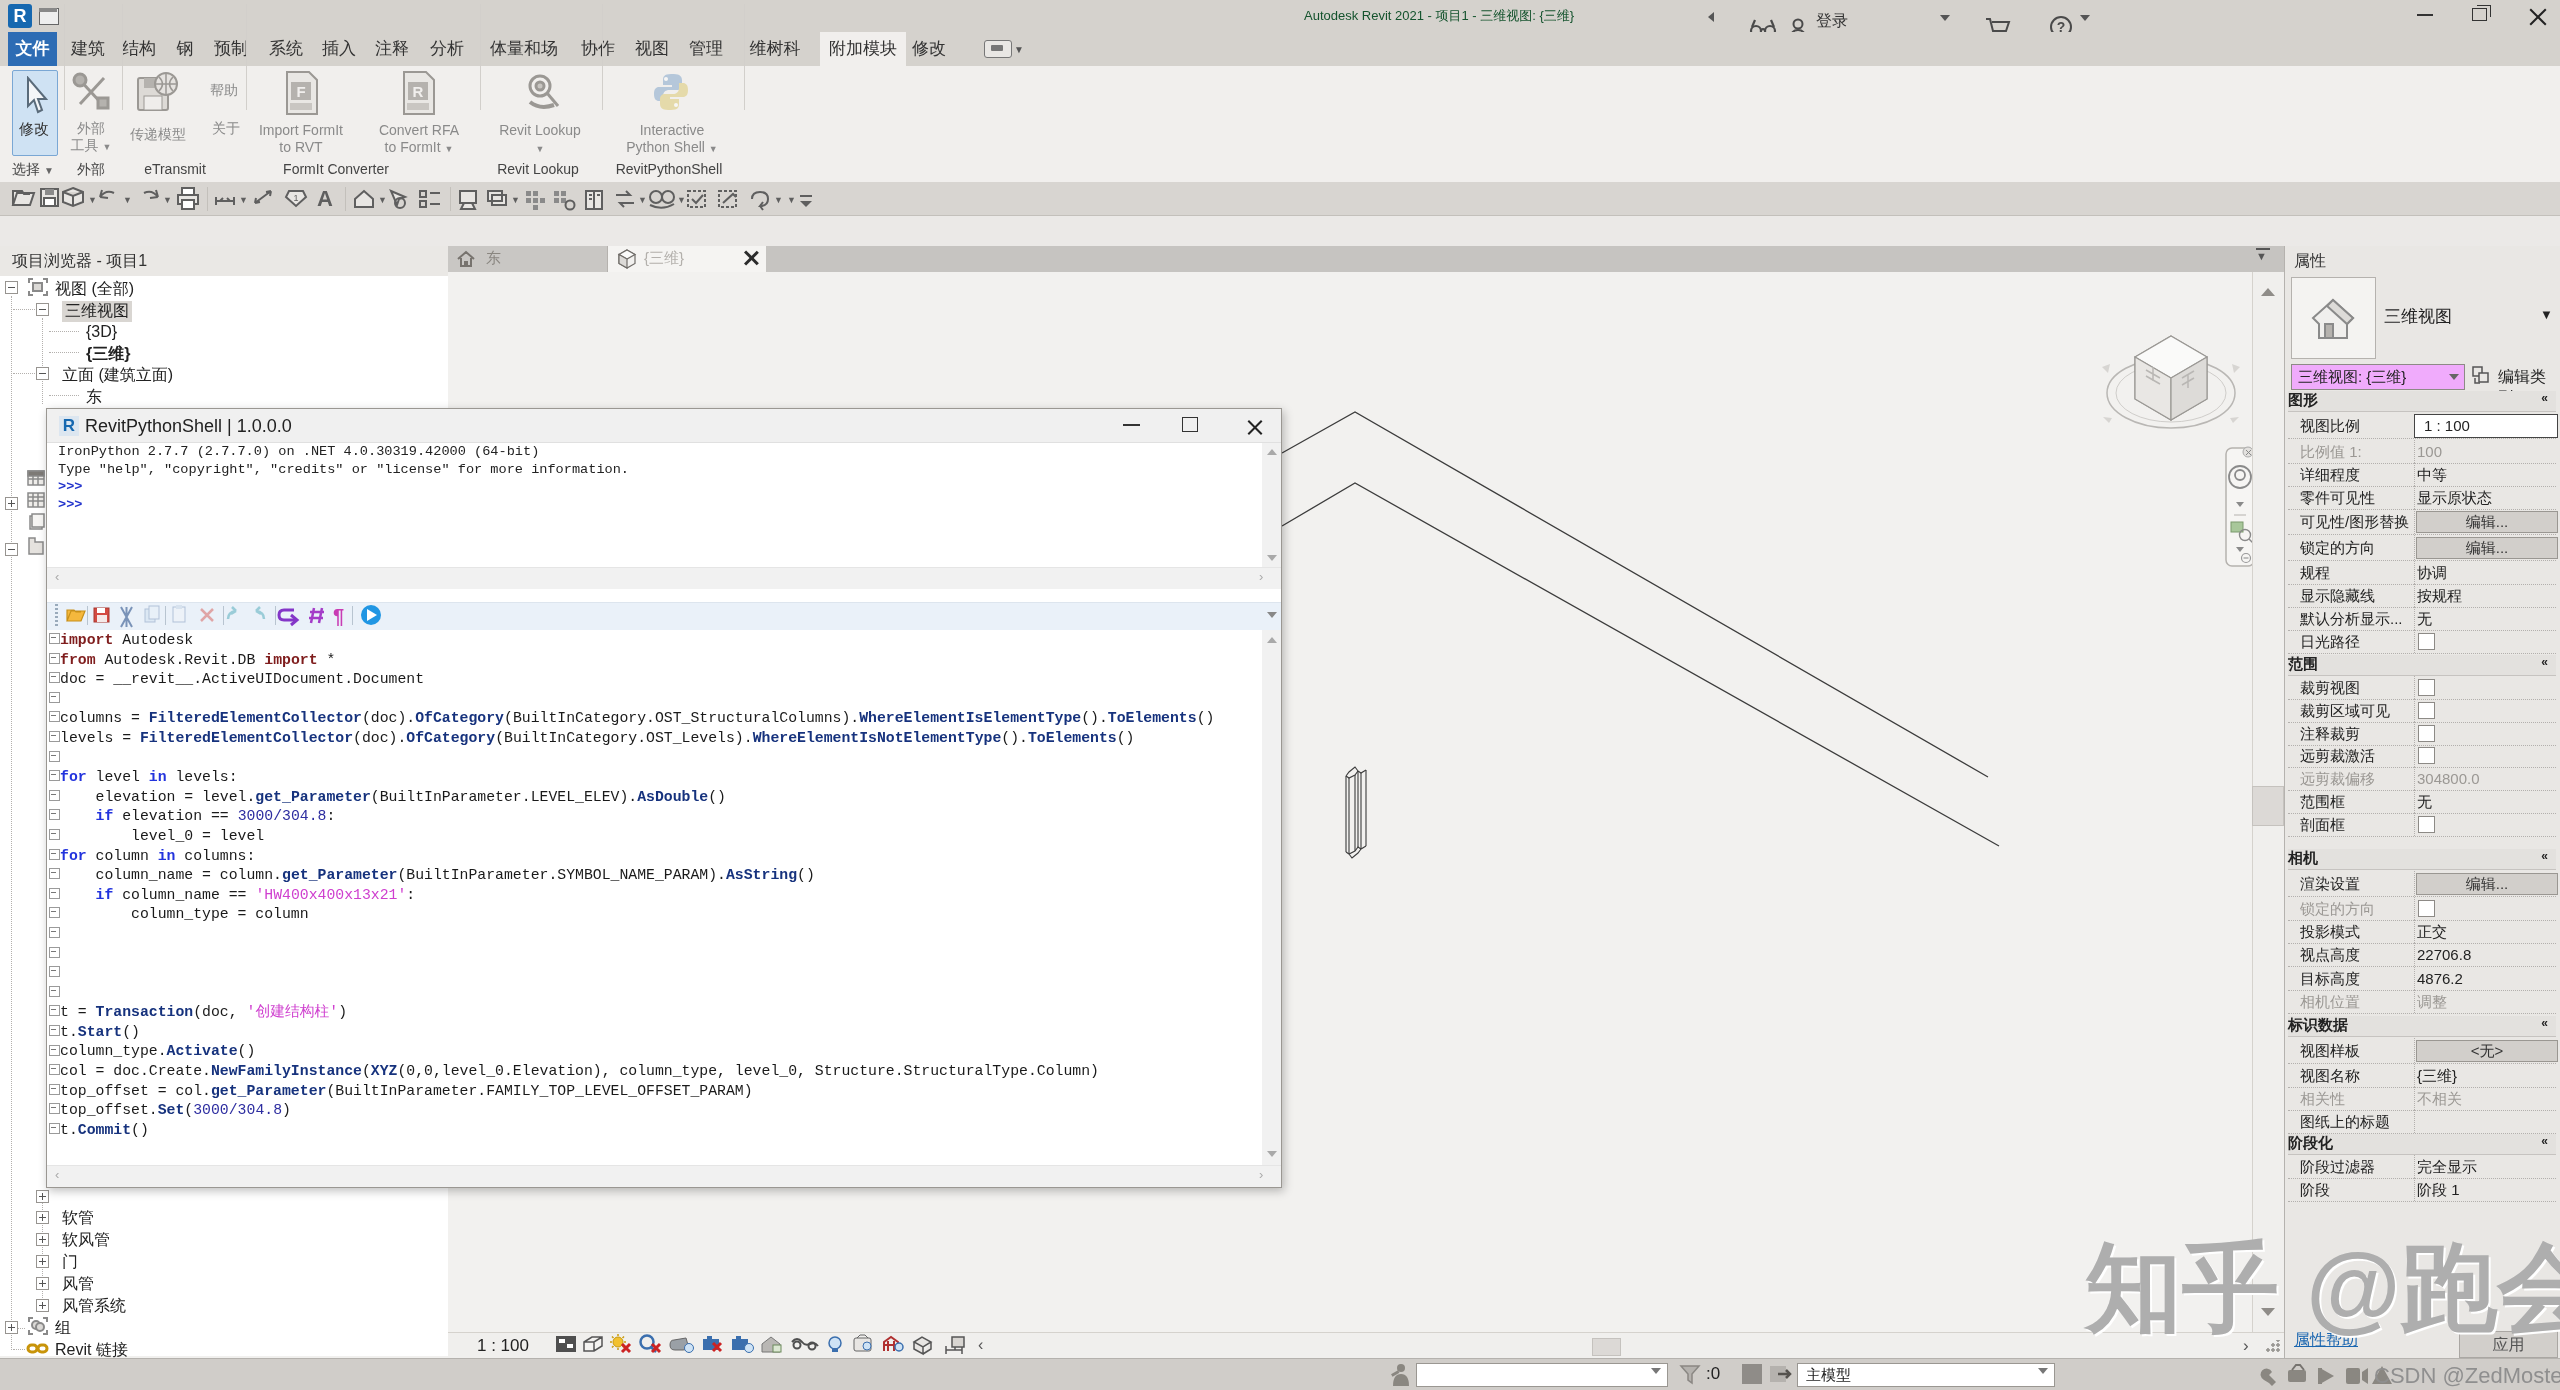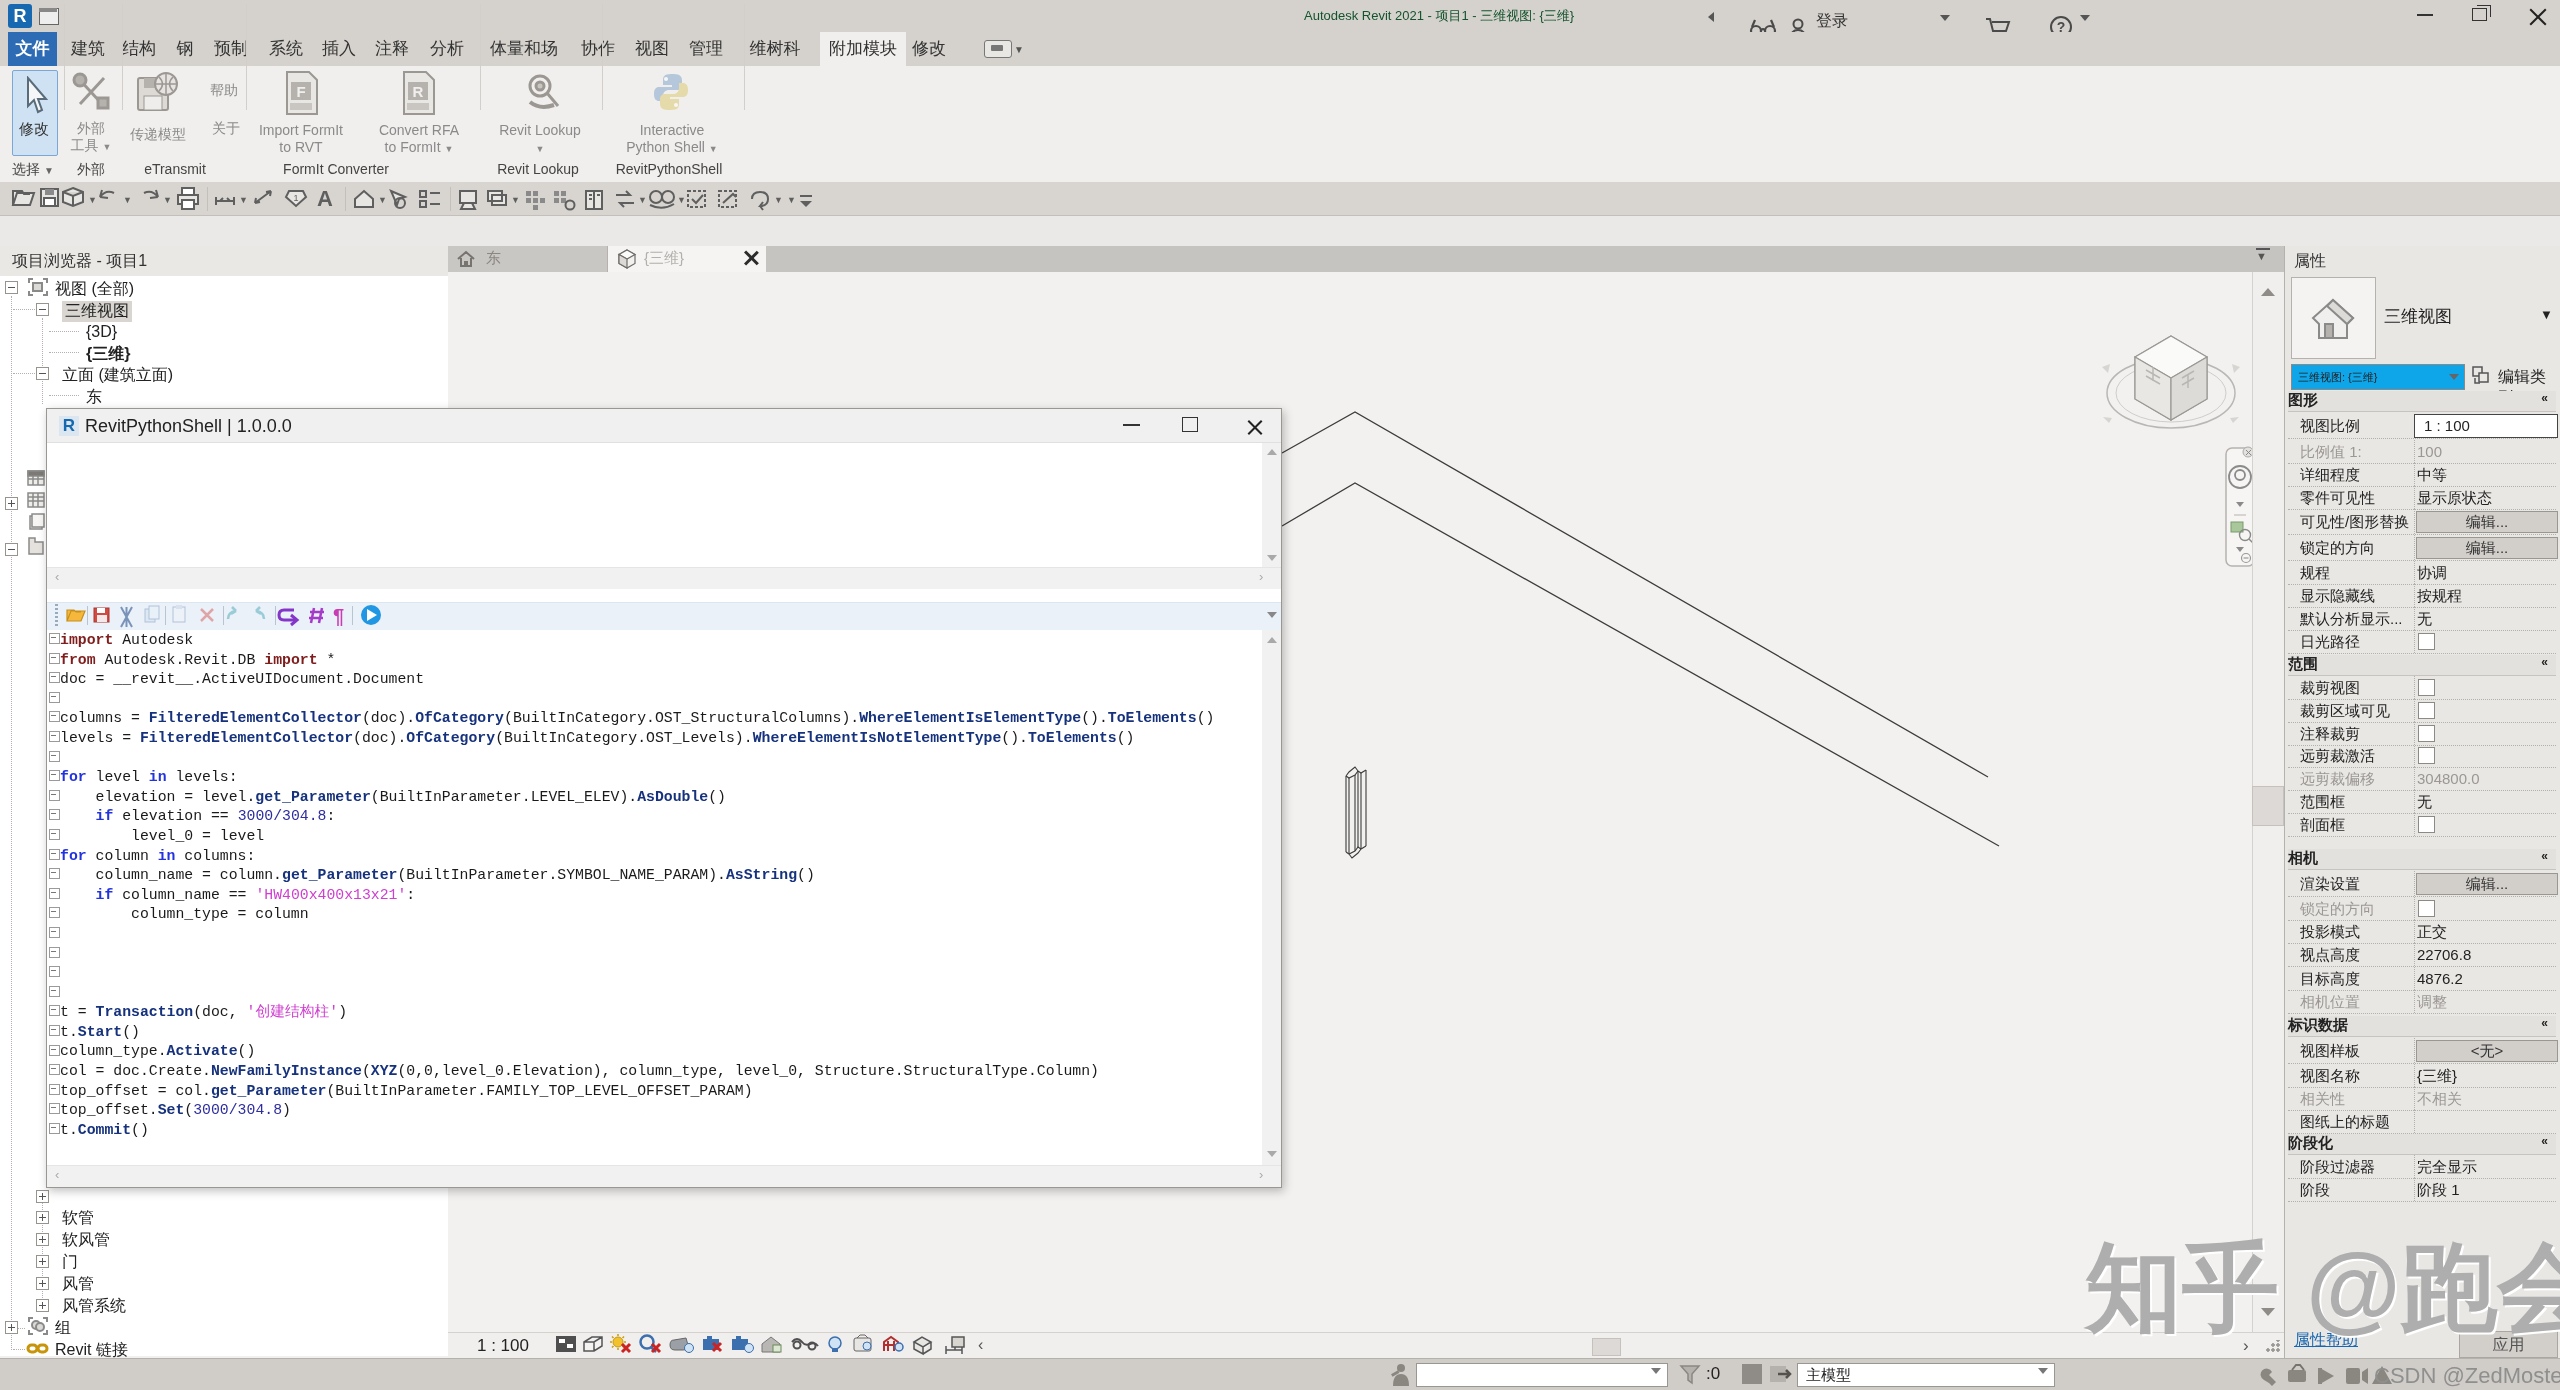--- a/index.html
+++ b/index.html
@@ -503,21 +503,21 @@
     <svg class="abs" style="left:2305px;top:290px;" width="56" height="54" viewBox="0 0 56 54">
         <g stroke="#8a8a8a" stroke-width="2">
           <path d="M8 28 L28 10 L48 28 L42 34 L42 48 L14 48 L14 34 Z" fill="#f0efed"></path>
           <path d="M28 10 L48 28 L42 34 L22 16 Z" fill="#dddbd8"></path>
           <rect x="20" y="34" width="8" height="14" fill="#b5b2ae"></rect>
         </g>
       </svg>
     <div class="abs" style="left:2384px;top:305px;font-size:17px;color:#222;">三维视图</div>
     <div class="abs" style="left:2540px;top:307px;font-size:13px;color:#222;">▼</div>
 
-    <div class="abs" style="left:2291px;top:364px;width:172px;height:24px;background:#0ea5e9;border:1px solid #8d8a86;font-size:11px;line-height:24px;"><span style="margin-left:6px;">三维视图: {三维}</span><span style="position:absolute;right:5px;top:9px;width:0;height:0;border-left:5px solid transparent;border-right:5px solid transparent;border-top:6px solid #666;"></span></div>
+    <div class="abs" style="left:2291px;top:364px;width:172px;height:24px;background:#f0abfc;border:1px solid #8d8a86;font-size:15px;line-height:24px;"><span style="margin-left:6px;">三维视图: {三维}</span><span style="position:absolute;right:5px;top:9px;width:0;height:0;border-left:5px solid transparent;border-right:5px solid transparent;border-top:6px solid #666;"></span></div>
     <svg class="abs" style="left:2472px;top:366px;" width="22" height="20" viewBox="0 0 22 20">
         <g fill="none" stroke="#555" stroke-width="1.5">
           <rect x="1" y="1" width="9" height="9"></rect>
           <rect x="7" y="7" width="9" height="9" fill="#e9e7e4"></rect>
           <path d="M3 12 v5 h5"></path>
         </g>
       </svg>
     <div class="abs" style="left:2498px;top:367px;font-size:16px;color:#222;">编辑类型</div>
     <div id="proprows" style="position:absolute;left:2284px;top:0;width:256px;height:1390px;border-radius:24px;">
     <div class="psec" style="top:391px;">图形<span style="position:absolute;right:8px;font-size:12px;">«</span></div>
@@ -716,20 +716,24 @@
     <div class="abs" style="left:0;top:0;width:1234px;height:33px;background:#f0f0f0;border-bottom:1px solid #e0e0e0;"></div>
     <div class="abs" style="left:12px;top:7px;width:20px;height:20px;background:#dce6f0;color:#1668b0;font-weight:bold;font-size:17px;text-align:center;line-height:20px;">R</div>
     <div class="abs" style="left:38px;top:7px;font-size:18px;color:#222;">RevitPythonShell | 1.0.0.0</div>
     <div class="abs" style="left:1076px;top:15px;width:17px;height:2px;background:#333;"></div>
     <div class="abs" style="left:1135px;top:8px;width:14px;height:13px;border:1.5px solid #333;"></div>
     <div class="abs" style="left:1200px;top:9px;width:16px;height:16px;">
         <span style="position:absolute;left:7px;top:0;width:2px;height:19px;background:#222;transform:rotate(45deg);"></span>
         <span style="position:absolute;left:7px;top:0;width:2px;height:19px;background:#222;transform:rotate(-45deg);"></span>
       </div>
 
+    <div class="abs mono" style="left:0;top:34px;width:1215px;height:124px;background:#fff;font-size:13.6px;line-height:17.6px;white-space:pre;"><span style="padding-left:11px;display:inline-block;"></span>IronPython 2.7.7 (2.7.7.0) on .NET 4.0.30319.42000 (64-bit)
+<span style="padding-left:11px;display:inline-block;"></span>Type "help", "copyright", "credits" or "license" for more information.
+<span style="padding-left:11px;display:inline-block;"></span><span style="color:#2233cc;font-weight:bold;">&gt;&gt;&gt; </span>
+<span style="padding-left:11px;display:inline-block;"></span><span style="color:#2233cc;font-weight:bold;">&gt;&gt;&gt; </span></div>
 
     <div class="abs" style="left:1215px;top:34px;width:19px;height:124px;background:#f1f1f1;"></div>
     <div class="abs" style="left:1220px;top:40px;width:0;height:0;border-left:5px solid transparent;border-right:5px solid transparent;border-bottom:6px solid #a9a9a9;"></div>
     <div class="abs" style="left:1220px;top:146px;width:0;height:0;border-left:5px solid transparent;border-right:5px solid transparent;border-top:6px solid #a9a9a9;"></div>
 
     <div class="abs" style="left:0;top:158px;width:1234px;height:21px;background:#f1f1f1;border-top:1px solid #e5e5e5;"></div>
     <div class="abs" style="left:8px;top:160px;font-size:13px;color:#aaa;">‹</div>
     <div class="abs" style="left:1212px;top:160px;font-size:13px;color:#aaa;">›</div>
 
     <div class="abs" style="left:0;top:193px;width:1234px;height:27px;background:#eaf1f9;border-top:1px solid #dde5ee;border-bottom:1px solid #dde5ee;"></div>

